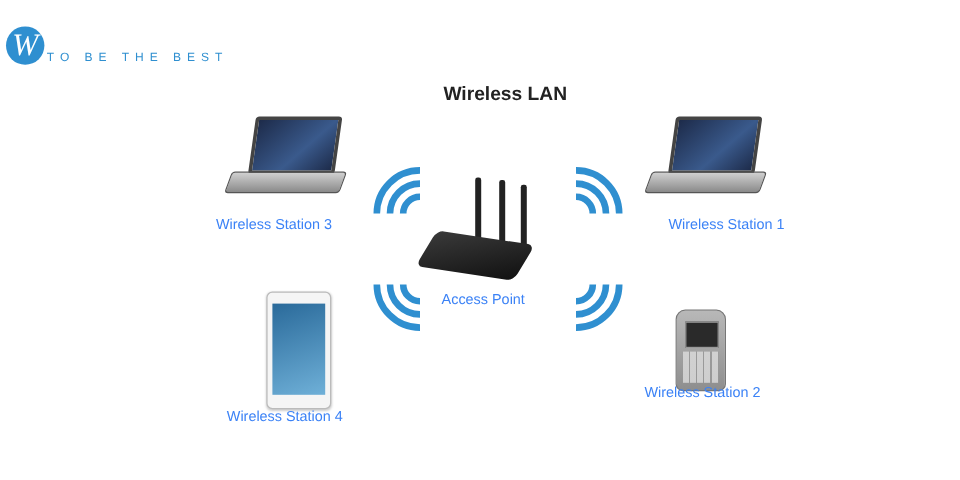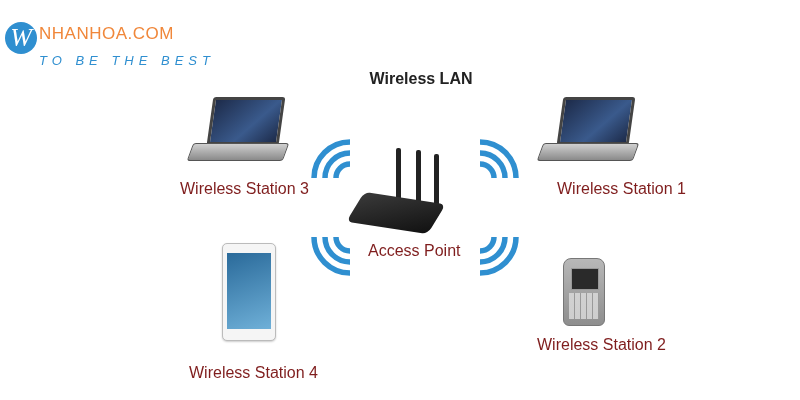--- a/index.html
+++ b/index.html
@@ -3,25 +3,25 @@
   <meta charset="utf-8">
   <style>
     html, body { margin: 0; padding: 0; }
     body { width: 800px; height: 400px; background: #ffffff; position: relative; overflow: hidden; font-family: "Liberation Sans", sans-serif; }
     .abs { position: absolute; }
 
     
     .logo { left: 5px; top: 22px; width: 170px; height: 36px; }
     .logo-circle { left: 0; top: 0; width: 32px; height: 32px; border-radius: 50%; background: #2f8fd0; color: #fff; font-family: "Liberation Serif", serif; font-size: 26px; line-height: 32px; text-align: center; font-style: italic; }
     .logo-name { left: 34px; top: 2px; font-size: 17px; color: #f0873a; letter-spacing: 0.5px; font-family: "Liberation Sans", sans-serif; }
-    .logo-tag { left: 34px; top: 31px; font-size: 13px; color: #2f8fd0; letter-spacing: 5px; font-family: "Liberation Sans", sans-serif; white-space: nowrap; font-style: italic; }
+    .logo-tag { left: 34px; top: 21px; font-size: 10px; color: #2f8fd0; letter-spacing: 5px; font-family: "Liberation Sans", sans-serif; white-space: nowrap; }
 
     .title { left: 0; width: 842px; top: 70px; text-align: center; font-size: 16px; font-weight: bold; color: #222; }
 
-    .label { font-size: 16px; color: #7f1d1d; white-space: nowrap; text-align: center; }
+    .label { font-size: 12px; color: #3b82f6; white-space: nowrap; text-align: center; }
 
     
     .laptop { width: 100px; height: 70px; }
     .laptop .screen { position: absolute; left: 22px; top: 2px; width: 66px; height: 42px; background: linear-gradient(135deg,#1d2b4a,#3a5a8c 60%,#1d2b4a); border: 3px solid #444; border-radius: 3px; transform: skewX(-8deg); }
     .laptop .base { position: absolute; left: 2px; top: 48px; width: 94px; height: 16px; background: linear-gradient(#d0d0d0,#8a8a8a); border: 1px solid #555; border-radius: 3px; transform: skewX(-20deg); }
 
     
     .router { left: 350px; top: 140px; width: 100px; height: 105px; }
     .router .ant { position: absolute; width: 5px; height: 62px; background: #222; border-radius: 2px; }
     .router .body { position: absolute; left: 2px; top: 58px; width: 88px; height: 30px; background: linear-gradient(160deg,#3a3a3a,#111); border-radius: 6px; transform: skewX(-25deg) rotate(8deg); }
@@ -35,48 +35,47 @@
     .phone .scr { position: absolute; left: 7px; top: 9px; width: 26px; height: 20px; background: #2a2a2a; border: 1px solid #999; }
     .phone .keys { position: absolute; left: 5px; top: 34px; width: 30px; height: 26px; background: repeating-linear-gradient(90deg,#ddd 0 5px,#999 5px 6px); opacity: 0.8; }
 
     svg.wave { position: absolute; overflow: visible; }
   </style>
 </head>
 <body>
 
 <div class="abs logo">
   <div class="abs logo-circle">W</div>
-  <div class="abs logo-name">NHANHOA.COM</div>
   <div class="abs logo-tag">TO BE THE BEST</div>
 </div>
 
 <div class="abs title">Wireless LAN</div>
 
 <div class="abs laptop" style="left:188px; top:95px;">
   <div class="screen"></div>
     <div class="base"></div>
 </div>
 <div class="abs label" style="left:180px; top:180px;">Wireless Station 3</div>
 
 <div class="abs laptop" style="left:538px; top:95px;">
   <div class="screen"></div>
     <div class="base"></div>
 </div>
 <div class="abs label" style="left:557px; top:180px;">Wireless Station 1</div>
 
 <div class="abs tablet">
     <div class="scr"></div>
   </div>
-<div class="abs label" style="left:189px; top:364px;">Wireless Station 4</div>
+<div class="abs label" style="left:189px; top:340px;">Wireless Station 4</div>
 
 <div class="abs phone">
     <div class="scr"></div>
     <div class="keys"></div>
   </div>
-<div class="abs label" style="left:537px; top:336px;">Wireless Station 2</div>
+<div class="abs label" style="left:537px; top:320px;">Wireless Station 2</div>
 
 <div class="abs router">
   <div class="ant" style="left:46px; top:8px;"></div>
   <div class="ant" style="left:66px; top:10px;"></div>
   <div class="ant" style="left:84px; top:14px;"></div>
   <div class="body"></div>
 </div>
 <div class="abs label" style="left:368px; top:242px;">Access Point</div>
 
 <svg class="wave" style="left:310px; top:138px;" width="42" height="42" viewBox="0 0 42 42">

